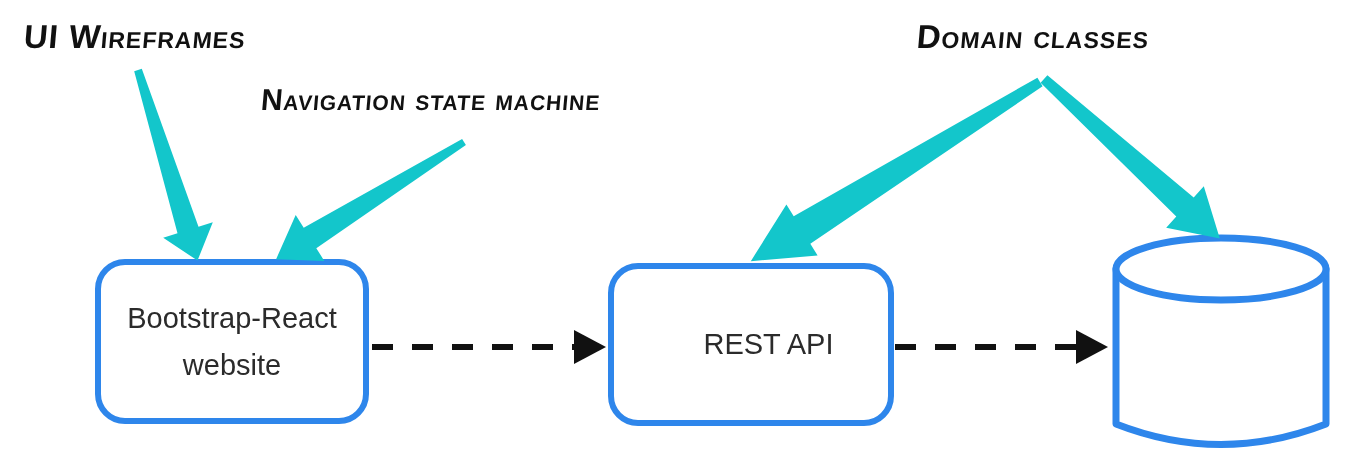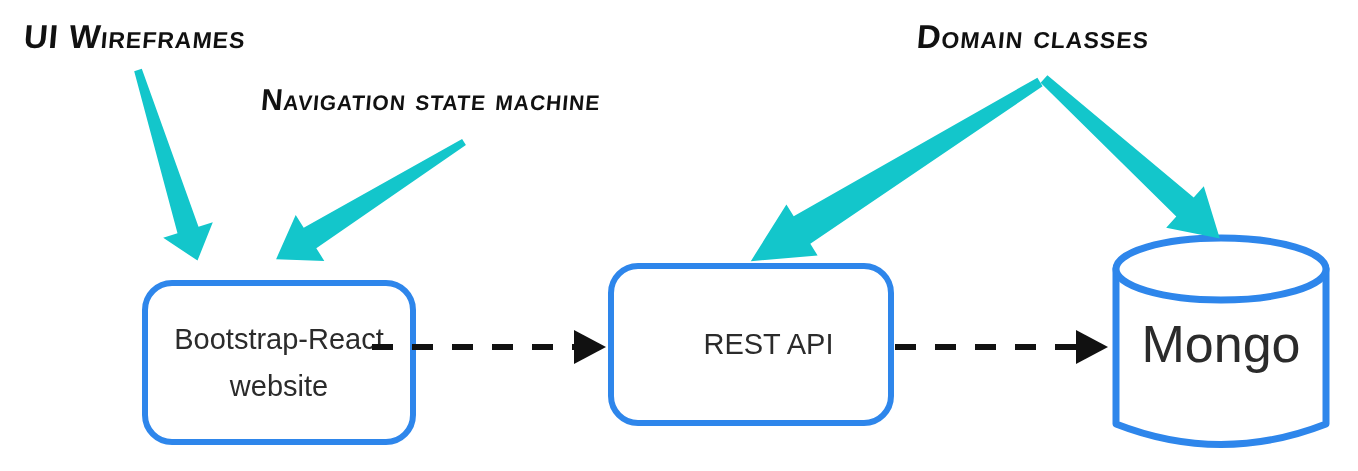--- a/index.html
+++ b/index.html
@@ -38,21 +38,21 @@
     box-sizing:border-box;
     background:#fff;
     border:6px solid var(--blue);
     border-radius:30px;
     display:flex;align-items:center;justify-content:center;
     text-align:center;
     color:var(--node-text);
     font-size:29px;
     line-height:1.6;
   }
-  .node-website{left:95px;top:280px;width:274px;height:165px;padding:0 8px;margin-left:47px;}
+  .node-website{left:95px;top:259px;width:274px;height:165px;padding:0 8px;}
   .node-restapi{left:608px;top:263px;width:286px;height:163px;padding-left:35px;}
   .mongo-label{
     position:absolute;z-index:3;
     left:1121px;top:316px;width:200px;
     text-align:center;
     color:var(--node-text);
     font-size:52px;line-height:1.1;
   }
   
   svg.layer{
@@ -96,15 +96,14 @@
     <path class="teal-arrow" d="M134.2,71.2 L177.5,233.3 L163.2,237.7 L197.5,260.6 L212.8,222.3 L198.5,226.7 L141.8,68.8 Z"></path>
     <path class="teal-arrow" d="M462.1,139 L303.7,227.8 L295.7,215.1 L276.1,259.2 L324.3,260.9 L316.3,248.2 L465.9,145 Z"></path>
     <path class="teal-arrow" d="M1037.4,77.7 L793.7,216.3 L786.4,204.4 L750.8,261.2 L817.6,255.6 L810.3,243.7 L1042.6,86.3 Z"></path>
     <path class="teal-arrow" d="M1040.6,82.7 L1176.3,216.6 L1166.2,227.7 L1219.8,238.6 L1203.8,186.3 L1193.7,197.4 L1047.4,75.3 Z"></path>
   </svg>
 
   <div class="marker-label label-ui">UI Wireframes</div>
   <div class="marker-label label-nav">Navigation state machine</div>
   <div class="marker-label label-domain">Domain classes</div>
 
-  <div class="mongo-label">Mongo</div>
 
 </div>
 
 </body></html>

